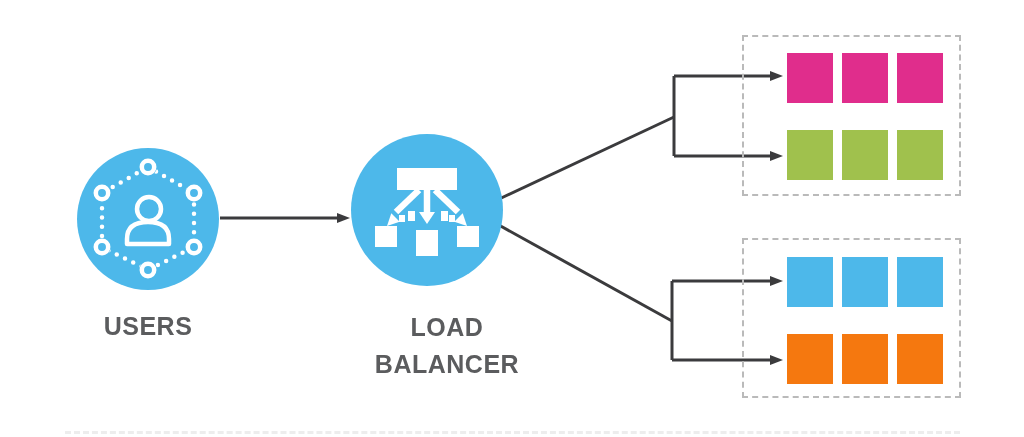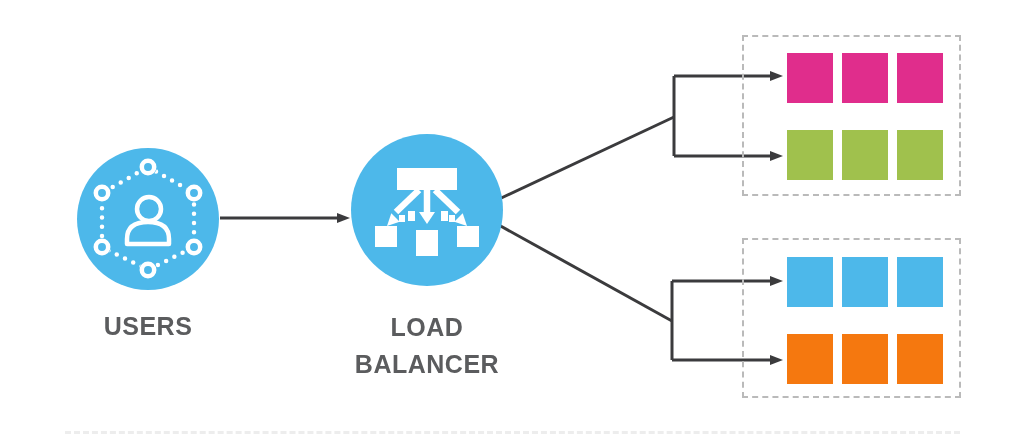--- a/index.html
+++ b/index.html
@@ -29,21 +29,21 @@
   .node-users { left: 77px; top: 148px; width: 142px; height: 142px; }
   .node-lb    { left: 351px; top: 134px; width: 152px; height: 152px; }
 
   .node-label {
     position: absolute; z-index: 2;
     color: var(--label-text, #5b5c5e);
     font-weight: 700; font-size: 25px; letter-spacing: 0.5px;
     text-align: center;
   }
   .label-users { left: 48px;  top: 312px; width: 200px; }
-  .label-lb    { left: 342px; top: 309px; width: 170px; line-height: 37px; }
+  .label-lb    { left: 362px; top: 309px; width: 170px; line-height: 37px; }
 
   .cluster {
     position: absolute; z-index: 1;
     width: 219px;
     border: 2px dashed var(--cluster-border, #bababa);
     box-sizing: border-box;
     padding-left: 43px;
   }
   .cluster-top    { left: 742px; top: 35px;  height: 161px; padding-top: 16px; }
   .cluster-bottom { left: 742px; top: 238px; height: 160px; padding-top: 17px; }

